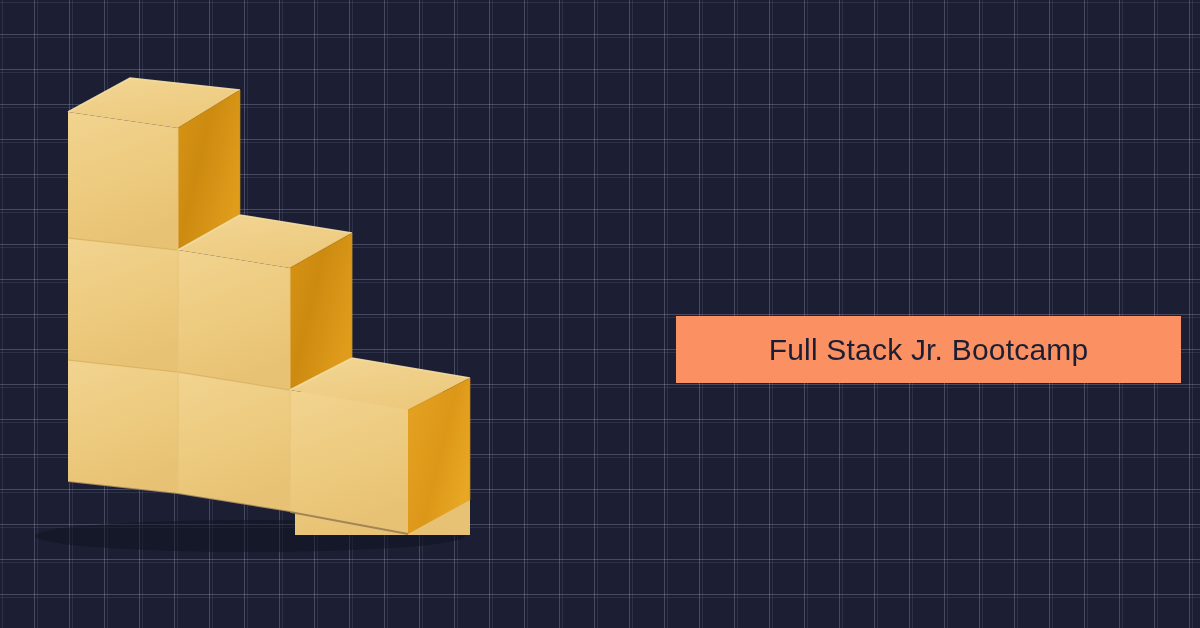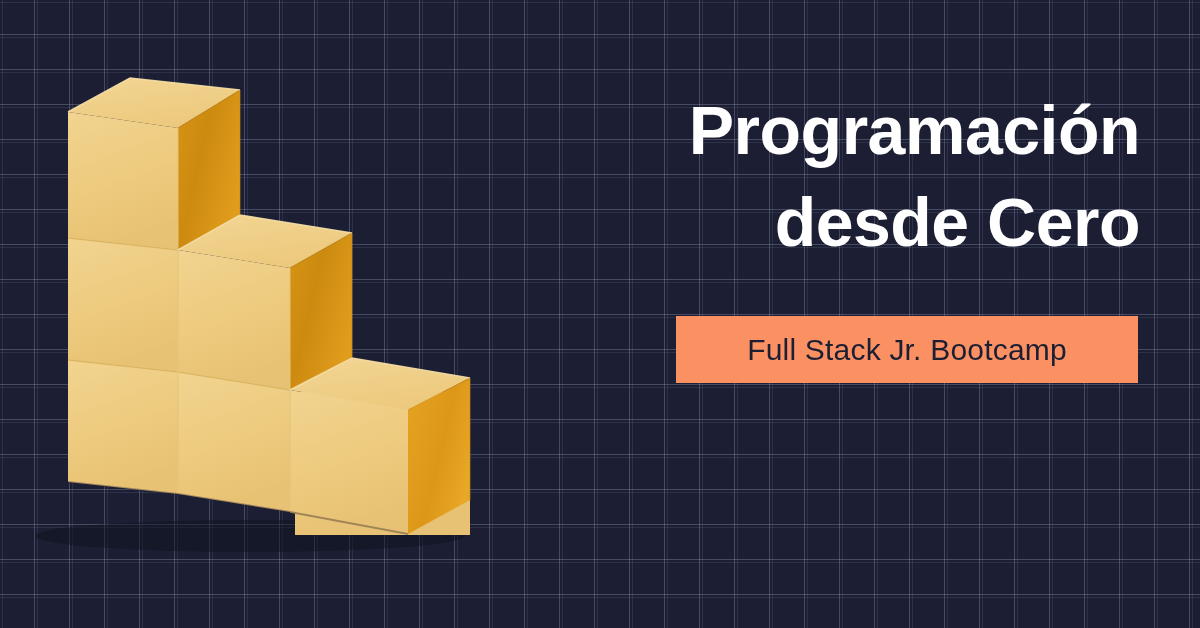--- a/index.html
+++ b/index.html
@@ -63,21 +63,21 @@
     font-weight: bold;
     font-size: 68px;
     line-height: 1.36;
     letter-spacing: -0.5px;
     white-space: pre-line;
   }
   .badge-row {
     position: absolute;
     left: 676px;
     top: 316px;
-    width: 462px;
+    width: 505px;
     height: 67px;
   }
   .badge {
     display: flex;
     align-items: center;
     justify-content: center;
     width: 100%;
     height: 100%;
     background: #fb9163;
     color: #1c1f33;
@@ -179,22 +179,18 @@
         <path d="M290,268 L352,233"></path>
         <path d="M408,410 L470,378"></path>
       </g>
 
       <g stroke="#2a2236" stroke-width="2" fill="none" opacity="0.35">
         <path d="M68,482 L178,494 L290,512 L408,534"></path>
       </g>
     </svg>
   </div>
 
-  <div class="text-block">
-    <h1 class="title">Programación
-desde Cero</h1>
-  </div>
 
   <div class="badge-row">
     <div class="badge">Full Stack Jr. Bootcamp</div>
   </div>
 
 </div>
 
 </body></html>

